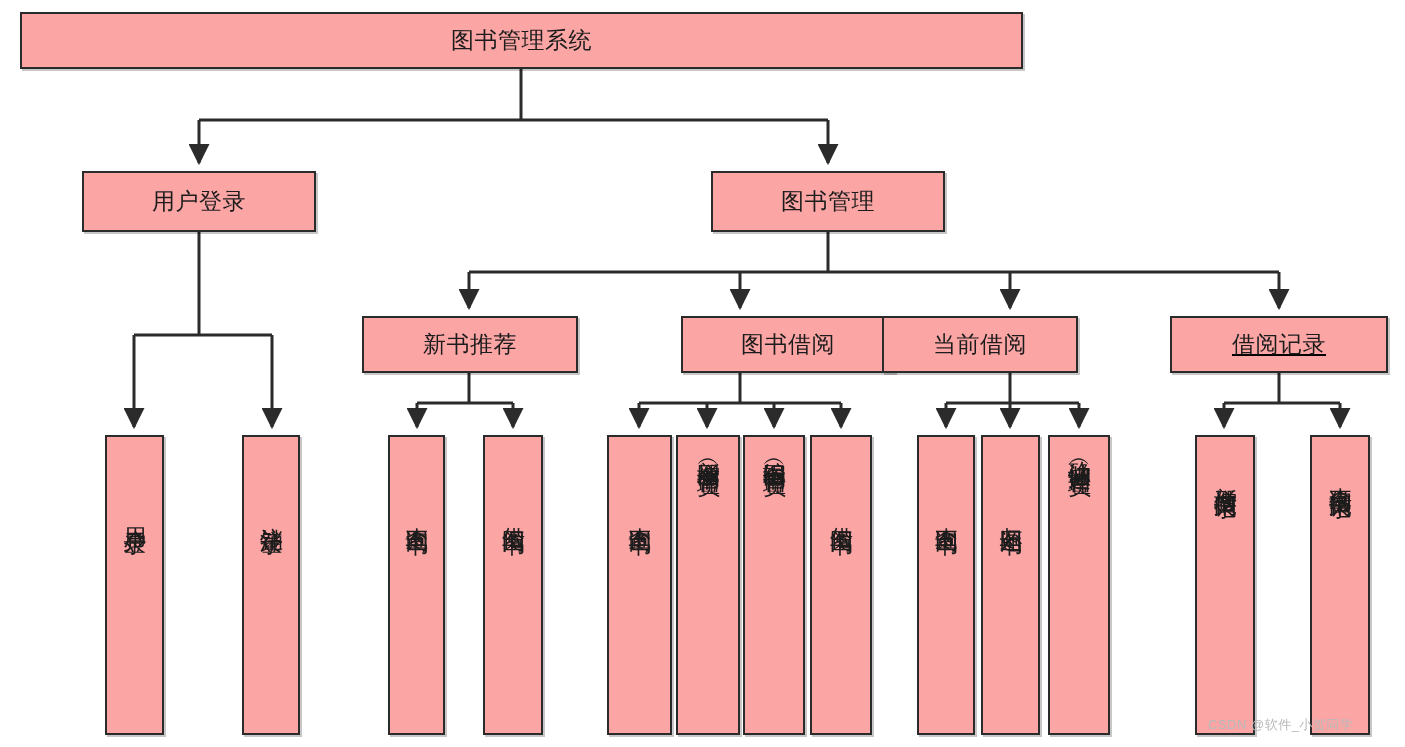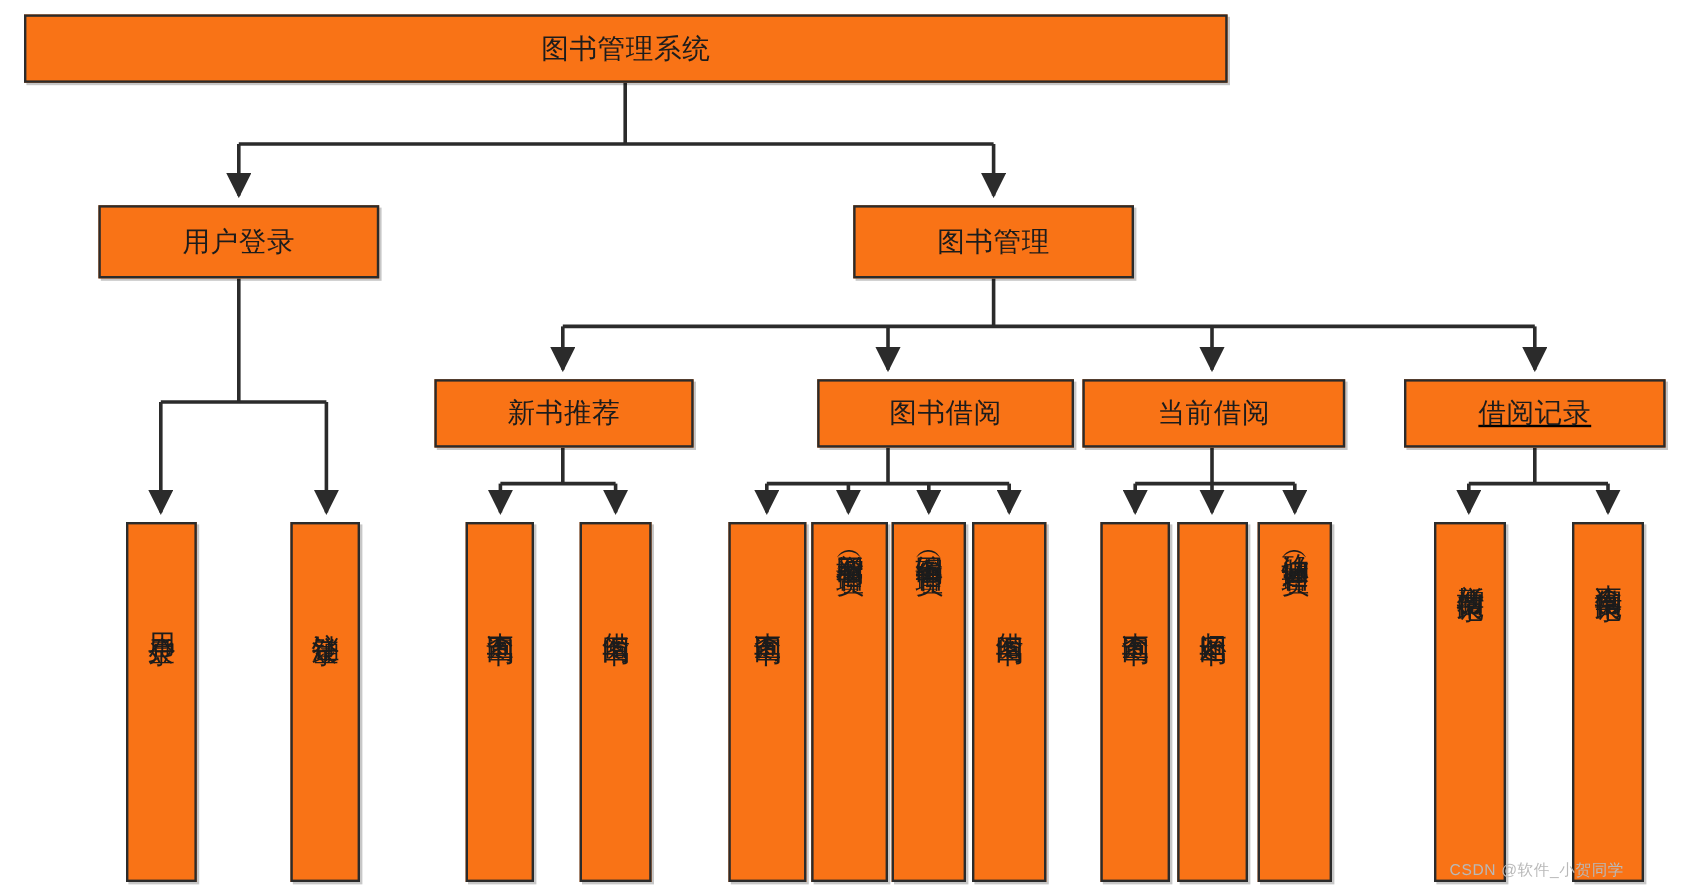--- a/index.html
+++ b/index.html
@@ -20,21 +20,21 @@
   svg.edges {
     position: absolute;
     left: 0;
     top: 0;
     width: 1405px;
     height: 747px;
   }
   .node {
     position: absolute;
     box-sizing: border-box;
-    background: #f97316;
+    background: #fca5a5;
     border: 2px solid #2b2b2b;
     box-shadow: 2px 2px 0 rgba(0,0,0,0.22);
     display: flex;
     align-items: center;
     justify-content: center;
   }
   .node .label {
     color: #1c1c1c;
     letter-spacing: 0.5px;
     white-space: nowrap;
@@ -134,21 +134,21 @@
   <div class="node horiz" style="left:711px; top:171px; width:234px; height:61px;">
     <span class="label">图书管理</span>
   </div>
 
   <div class="node horiz" style="left:362px; top:316px; width:216px; height:57px;">
     <span class="label">新书推荐</span>
   </div>
   <div class="node horiz" style="left:633px; top:316px; width:214px; height:57px;margin-left:48px;">
     <span class="label">图书借阅</span>
   </div>
-  <div class="node horiz" style="left:902px; top:316px; width:219px; height:57px;">
+  <div class="node horiz" style="left:882px; top:316px; width:196px; height:57px;">
     <span class="label">当前借阅</span>
   </div>
   <div class="node horiz" style="left:1170px; top:316px; width:218px; height:57px;text-decoration:underline;">
     <span class="label">借阅记录</span>
   </div>
 
   <div class="node vert" style="left:105px; top:435px; width:59px; height:300px; padding-top:72px;">
     <span class="label">用户登录</span>
   </div>
   <div class="node vert" style="left:242px; top:435px; width:58px; height:300px; padding-top:72px;">

